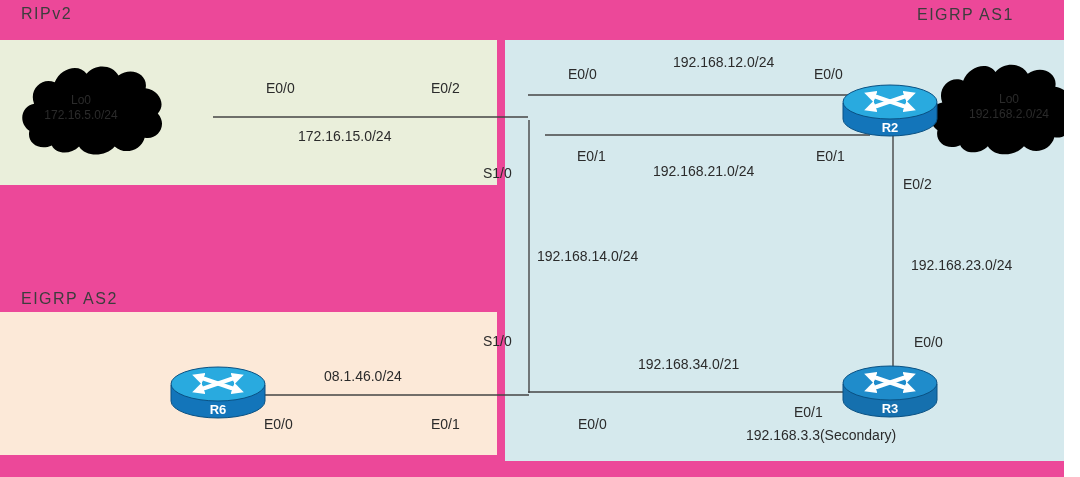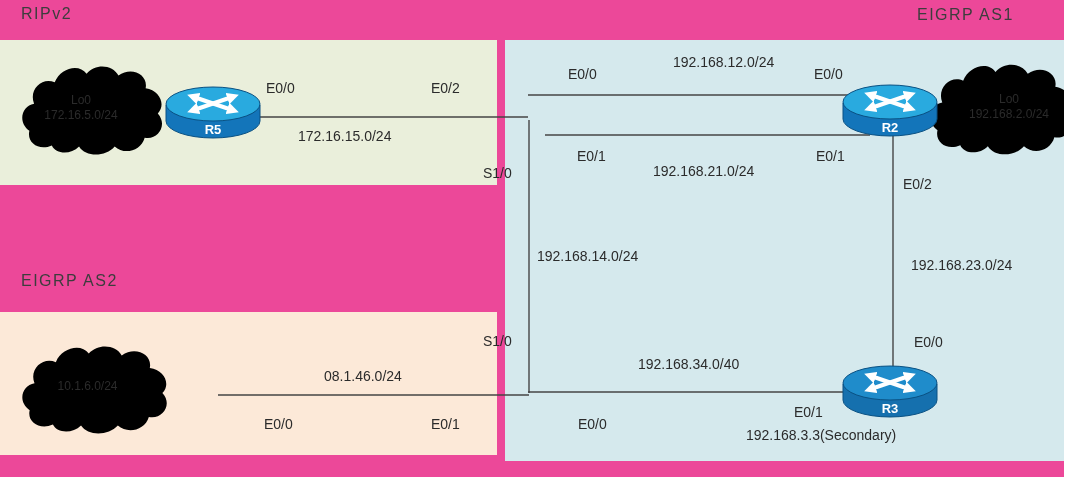--- a/index.html
+++ b/index.html
@@ -9,21 +9,21 @@
     --zone-ripv2:#eaefdb; --zone-as1:#d5e9ed; --zone-as2:#fce9d8;
     --rtop:#29aadf; --rbody:#1375ba; --line:#454545; --text:#2b2b2b;
   }
   .zone{position:absolute;}
   .zone-ripv2{left:0;top:40px;width:497px;height:145px;background:var(--zone-ripv2);}
   .zone-as1{left:505px;top:40px;width:568px;height:421px;background:var(--zone-as1);}
   .zone-as2{left:0;top:312px;width:497px;height:143px;background:var(--zone-as2);}
   .ztitle{position:absolute;font-size:16px;letter-spacing:1.5px;color:#3d3d3d;white-space:nowrap;}
   .t-ripv2{left:21px;top:5px;}
   .t-as1{left:917px;top:6px;}
-  .t-as2{left:21px;top:272px;text-align:right;}
+  .t-as2{left:21px;top:290px;text-align:right;}
   .links{position:absolute;left:0;top:0;width:1080px;height:477px;}
   .lk{stroke:var(--line);stroke-width:1.4px;}
   .cloud{position:absolute;}
   .cloud svg.cshape{position:absolute;left:0;top:0;width:100%;height:100%;}
   .ctext{position:absolute;left:0;right:0;text-align:center;font-size:12px;line-height:15px;color:var(--text);white-space:nowrap;}
   .cloud-r5{left:20px;top:62px;width:150px;height:97px;}
   .cloud-r5 .ctext{top:31px;transform:translateX(-14px);}
   .cloud-r2{left:928px;top:60px;width:152px;height:99px;}
   .cloud-r2 .ctext{top:32px;transform:translateX(5px);}
   .cloud-r6{left:20px;top:342px;width:155px;height:96px;}
@@ -98,40 +98,32 @@
   </div>
   <div class="cloud cloud-r2">
     <svg class="cshape">
         <use href="#cloud-sym" width="100%" height="100%"></use>
       </svg>
     <div class="ctext">
       <div>Lo0</div>
       <div>192.168.2.0/24</div>
     </div>
   </div>
-  <div class="cloud cloud-r6">
-    <svg class="cshape">
-        <use href="#cloud-sym" width="100%" height="100%"></use>
-      </svg>
-    <div class="ctext">
-      <div>10.1.6.0/24</div>
-    </div>
-  </div>
 
-  <div class="router r5">
-    <svg class="ricon" viewBox="0 0 100 62">
-        <use href="#router-sym"></use>
-      </svg>
-    <span class="rname">R5</span>
-  </div>
   <div class="router r2">
     <svg class="ricon" viewBox="0 0 100 62">
         <use href="#router-sym"></use>
       </svg>
     <span class="rname">R2</span>
+  </div>
+  <div class="router r6">
+    <svg class="ricon" viewBox="0 0 100 62">
+        <use href="#router-sym"></use>
+      </svg>
+    <span class="rname">R6</span>
   </div>
   <div class="router r3" style="--rtop: #1f8ccb; --rbody: #1570ae;">
     <svg class="ricon" viewBox="0 0 100 62">
         <use href="#router-sym"></use>
       </svg>
     <span class="rname">R3</span>
   </div>
 
   <span class="lbl p-r5e00">E0/0</span>
   <span class="lbl p-r1e02">E0/2</span>
@@ -146,21 +138,21 @@
   <span class="lbl p-net-r1r2l">192.168.21.0/24</span>
 
   <span class="lbl p-r1s10">S1/0</span>
   <span class="lbl p-net-r1r4">192.168.14.0/24</span>
   <span class="lbl p-r4s10">S1/0</span>
 
   <span class="lbl p-r2e02">E0/2</span>
   <span class="lbl p-net-r2r3">192.168.23.0/24</span>
   <span class="lbl p-r3e00">E0/0</span>
 
-  <span class="lbl p-net-r4r3">192.168.34.0/40</span>
+  <span class="lbl p-net-r4r3">192.168.34.0/21</span>
   <span class="lbl p-r4e00">E0/0</span>
   <span class="lbl p-r3e01">E0/1</span>
   <span class="lbl p-note-r3">192.168.3.3(Secondary)</span>
 
   <span class="lbl p-net-r6r4">08.1.46.0/24</span>
   <span class="lbl p-r6e00">E0/0</span>
   <span class="lbl p-r4e01">E0/1</span>
 
 </div>
 

